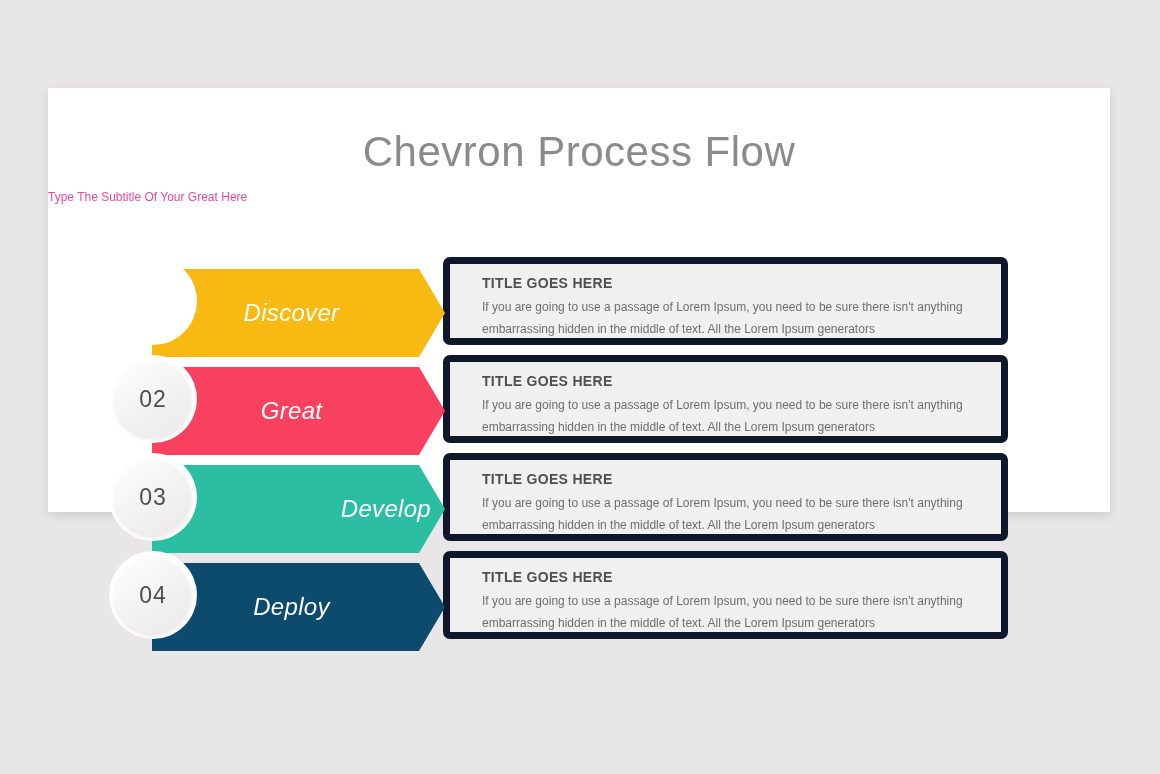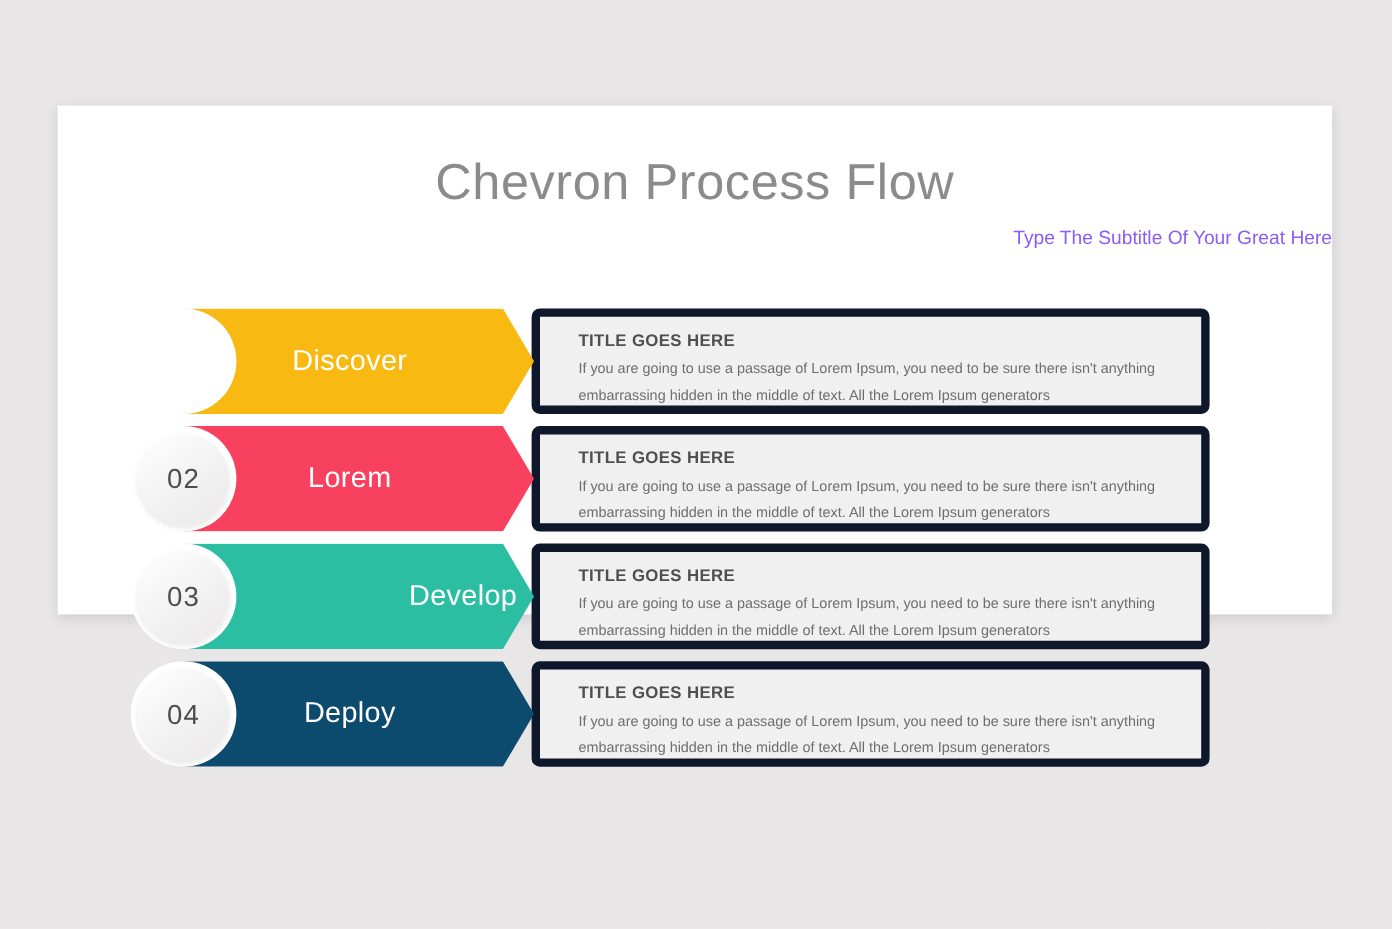--- a/index.html
+++ b/index.html
@@ -28,24 +28,24 @@
     text-align: center;
     font-size: 42px;
     font-weight: 400;
     color: #8b8b8b;
     letter-spacing: 0.5px;
     line-height: 1.15;
   }
   .slide-subtitle {
     position: absolute;
     top: 102px; left: 0; right: 0;
-    text-align: right;
-    font-size: 16px;
+    text-align: left;
+    font-size: 12px;
     font-weight: 400;
-    color: #8b5cf6;
+    color: #ec4899;
   }
   .row {
     position: absolute;
     left: 0;
     width: 1062px;
     height: 88px;
   }
   .row:nth-of-type(1) { top: 169px; }
   .row:nth-of-type(2) { top: 267px; }
   .row:nth-of-type(3) { top: 365px; }
@@ -69,27 +69,28 @@
     margin-bottom: 5px;
   }
   .card-line {
     font-size: 12px;
     color: #6e6e6e;
     line-height: 22px;
     white-space: nowrap;
   }
   .chevron {
     position: absolute;
-    left: 104px; top: 0;
+    left: 104px; top: 12px;
     width: 293px; height: 88px;
     z-index: 2;
     clip-path: polygon(0 0, calc(100% - 26px) 0, 100% 50%, calc(100% - 26px) 100%, 0 100%);
     display: flex;
     align-items: center;
     justify-content: center;
+    font-style: italic;
   }
   .chevron-label {
     color: #ffffff;
     font-size: 24px;
     font-weight: 400;
     letter-spacing: 0.3px;
     margin-right: 14px;
   }
   .ring {
     position: absolute;
@@ -138,21 +139,21 @@
       <div class="ring"></div>
     </div>
 
     <div class="row">
       <div class="card">
         <div class="card-title">TITLE GOES HERE</div>
         <div class="card-line">If you are going to use a passage of Lorem Ipsum, you need to be sure there isn't anything</div>
         <div class="card-line">embarrassing hidden in the middle of text. All the Lorem Ipsum generators</div>
       </div>
       <div class="chevron" style="background-color: rgb(248, 64, 95);">
-        <span class="chevron-label">Lorem</span>
+        <span class="chevron-label">Great</span>
       </div>
       <div class="ring"></div>
       <div class="circle">
         <span class="circle-number">02</span>
       </div>
     </div>
 
     <div class="row">
       <div class="card">
         <div class="card-title">TITLE GOES HERE</div>

